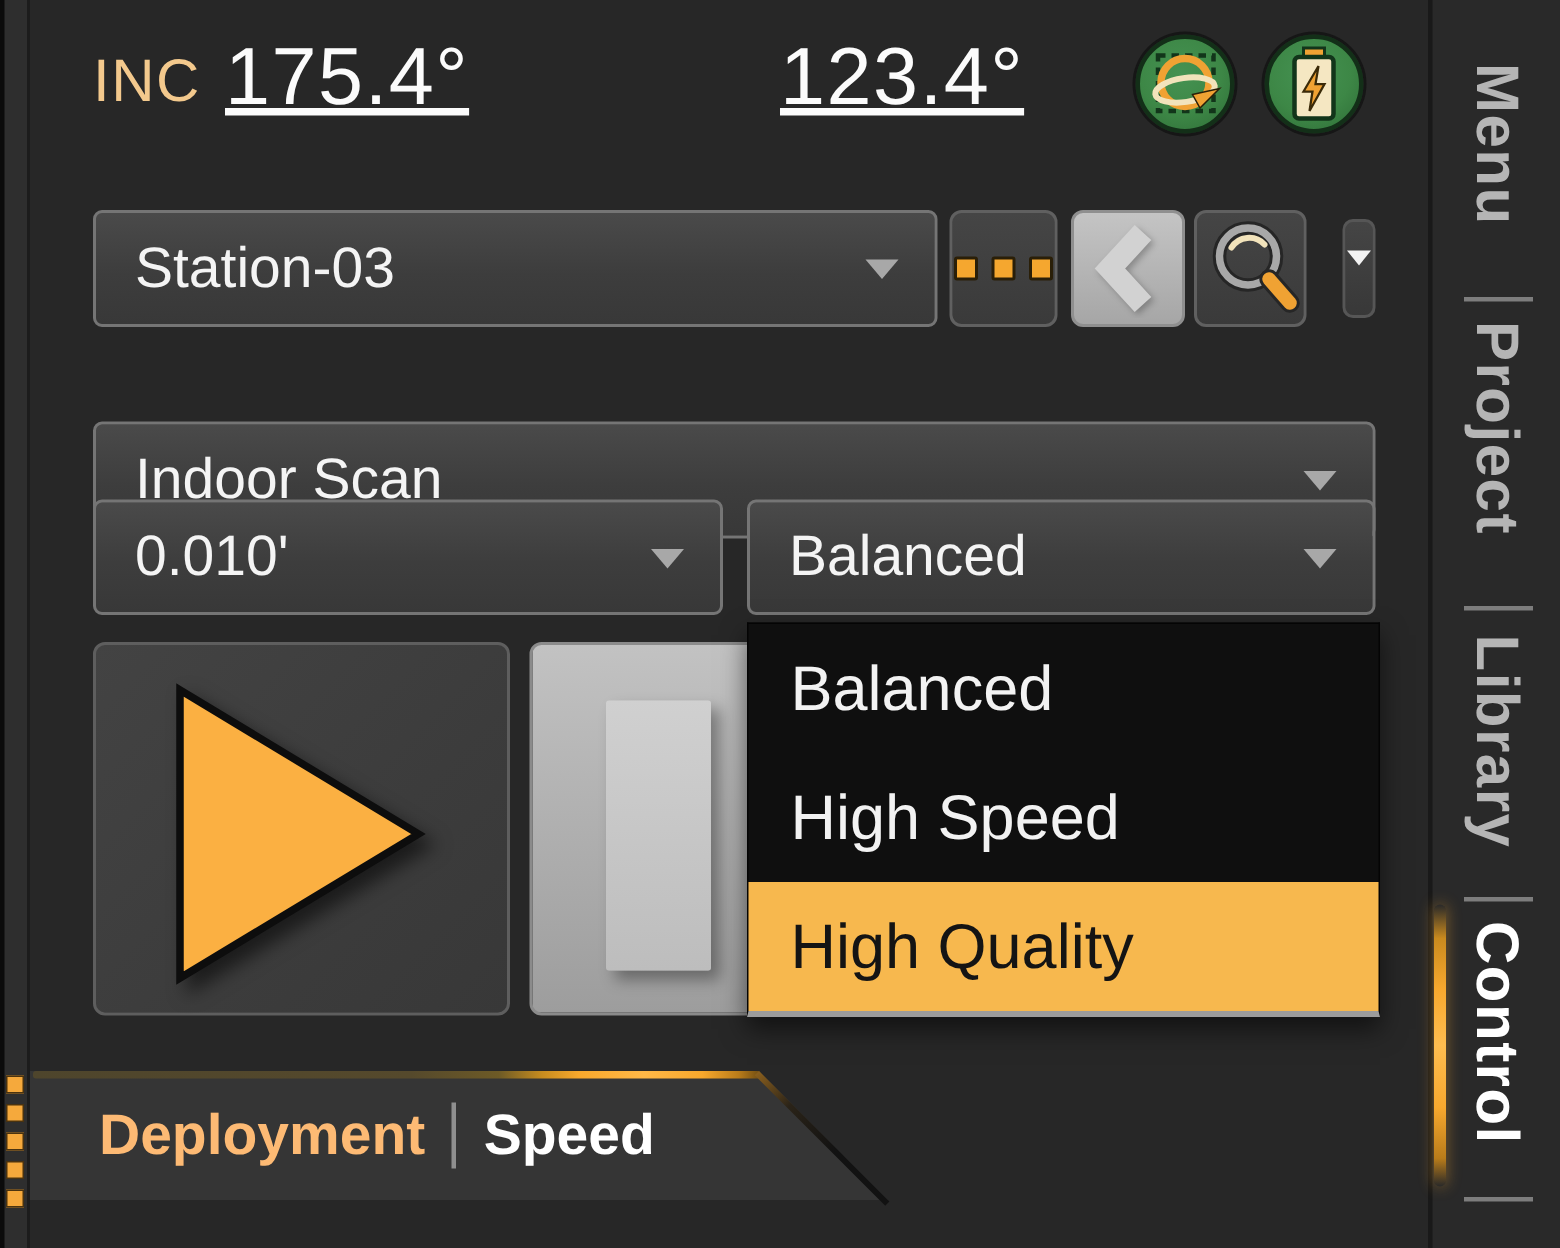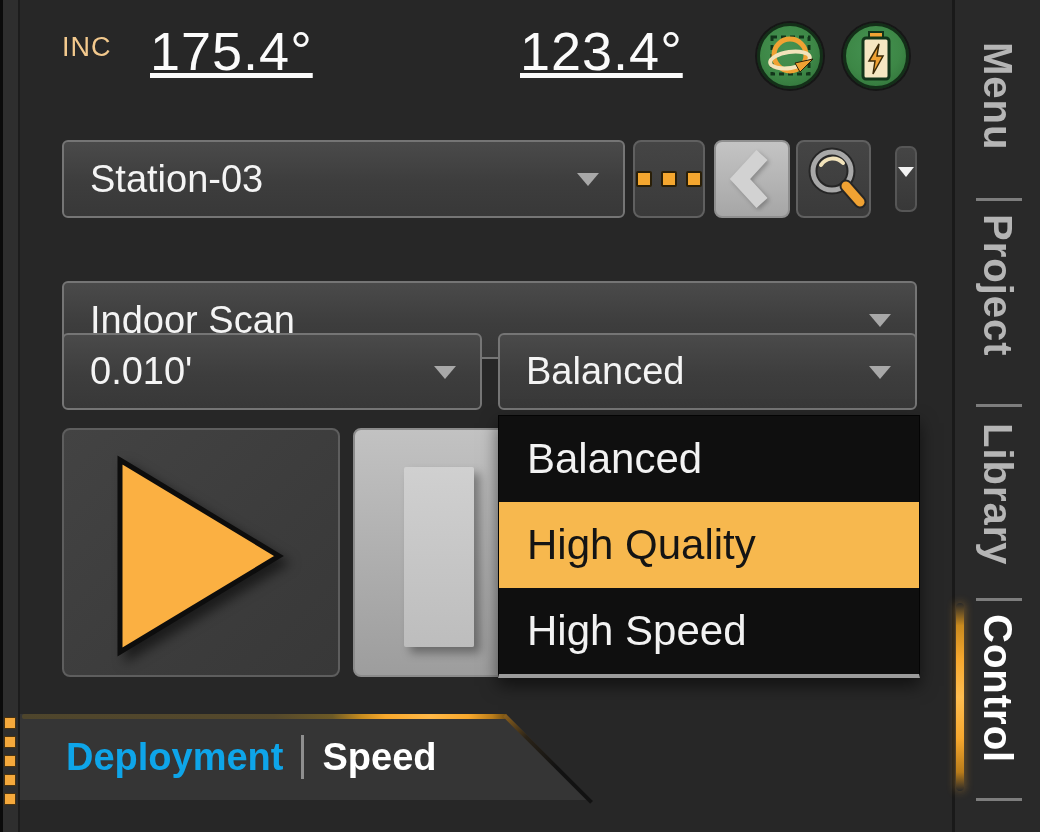--- a/index.html
+++ b/index.html
@@ -18,21 +18,21 @@
     border-left:3px solid #191919;box-sizing:border-box;}
   .side-tab{position:absolute;left:0;width:100%;display:flex;justify-content:center;}
   .side-tab span{writing-mode:vertical-rl;text-orientation:mixed;
     font-size:40px;font-weight:bold;color:#b5b5b5;letter-spacing:1px;line-height:1;}
   .side-tab.active span{color:#ffffff;}
   .side-div{position:absolute;left:21px;width:46px;height:3px;background:#7d7d7d;}
   .side-indicator{position:absolute;left:1px;top:603px;width:8px;height:188px;
     background:linear-gradient(180deg,rgba(120,80,18,0) 0%,#c98a1e 12%,#f7a82e 30%,#ffbd4f 50%,#f7a82e 72%,#b97c1a 90%,rgba(0,0,0,0) 100%);
     border-radius:4px; box-shadow:0 0 10px rgba(247,168,46,.45);}
   
-  .readout-label{position:absolute;font-size:27px;color:#f3c98d;letter-spacing:1px;}
+  .readout-label{position:absolute;font-size:40px;color:#f3c98d;letter-spacing:1px;}
   .readout-value{position:absolute;font-size:54px;color:#fbfbfb;letter-spacing:1px;text-decoration:underline;}
   .lbl-inc{left:62px;top:32px;} .val-inc{left:150px;top:20px;}
   .lbl-hdg{left:404px;top:32px;} .val-hdg{left:520px;top:20px;}
   .status-btn{position:absolute;top:23px;width:66px;height:66px;border-radius:50%;
     background:radial-gradient(circle at 45% 38%, #459252 0%, #3d8746 55%, #2e6d37 100%);
     border:3px solid #132f18;box-sizing:border-box;box-shadow:0 0 0 2px #161616;}
   .status-rotation{left:757px;} .status-battery{left:843px;}
   .status-btn svg{position:absolute;left:-3px;top:-3px;}
   
   .combo{position:absolute;box-sizing:border-box;border:2px solid #757575;border-radius:6px;
@@ -79,21 +79,21 @@
   
   .tab-shape{position:absolute;left:20px;top:714px;width:572px;height:86px;
     background:#353535;clip-path:polygon(0 0,486px 0,572px 86px,0 86px);
     display:flex;align-items:center;gap:18px;padding-left:46px;box-sizing:border-box;z-index:2;}
   .tab-topline{position:absolute;left:22px;top:714px;width:485px;height:5px;z-index:3;
     background:linear-gradient(90deg,#4e452c 0%,#55492c 52%,#6d5a26 64%,#c78c1f 70%,#f8a82c 75%,#ffb847 84%,#f8a82c 92%,#b97c1a 97%,#6e4c12 100%);
     border-radius:2px;}
   .tab-slantline{position:absolute;left:506px;top:714px;width:123px;height:4px;z-index:3;
     transform-origin:0 0;transform:rotate(45deg);
     background:linear-gradient(90deg,#8a5f1d 0%,#2a2318 25%,#121212 60%,#121212 100%);}
-  .btab{font-size:38px;font-weight:bold;color:#0ea5e9;}
+  .btab{font-size:38px;font-weight:bold;color:#fdba74;}
   .btab.active{color:#ffffff;}
   .btab-div{width:3px;height:44px;background:#8f8f8f;}
 </style>
 </head>
 <body>
 
 <div class="root">
 
   <div class="edge-strip"></div>
   <div class="edge-squares">
@@ -173,22 +173,22 @@
     </svg>
   </div>
   <div class="bigbtn btn-pause">
     <i class="pbar b1"></i>
     <i class="pbar b2"></i>
   </div>
   <div class="bigbtn btn-stop"></div>
 
   <div class="popup">
     <div class="opt">Balanced</div>
+    <div class="opt">High Speed</div>
     <div class="opt hl">High Quality</div>
-    <div class="opt">High Speed</div>
   </div>
 
   <div class="tab-shape">
     <span class="btab">Deployment</span>
     <span class="btab-div"></span>
     <span class="btab active">Speed</span>
   </div>
   <div class="tab-topline"></div>
   <div class="tab-slantline"></div>
 

